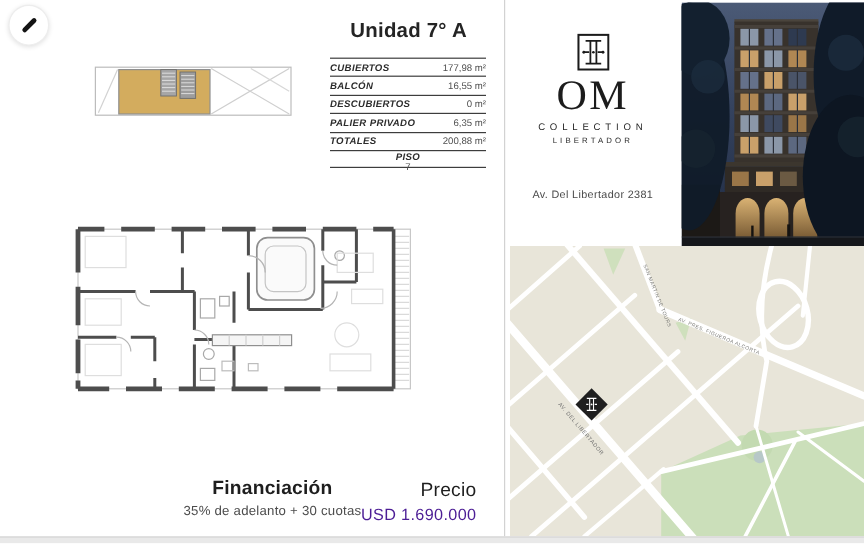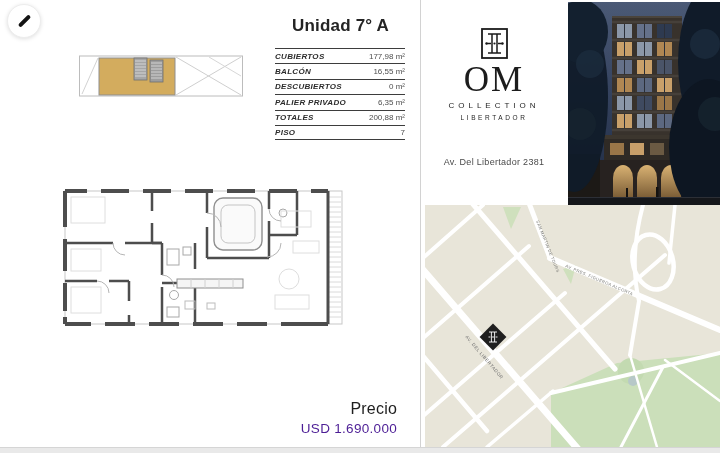--- a/index.html
+++ b/index.html
@@ -23,21 +23,21 @@
   
   .unit-title {
     position:absolute; left:263px; top:16px; width:155px; text-align:center;
     font-size:17px; font-weight:bold; color:#242424; letter-spacing:.2px;
   }
   .spec-table { position:absolute; left:275px; top:48px; width:130px; }
   .spec-row {
     display:flex; justify-content:space-between; align-items:center;
     height:15.4px; border-top:1px solid #3d3d3d;
   }
-  .spec-row:last-child { border-bottom:1px solid #3d3d3d; }
+  .spec-row:last-child { border-bottom:1px solid #3d3d3d;flex-direction:column; }
   .spec-label { font-size:8px; font-weight:700; color:#2c2c2c; letter-spacing:.3px;font-style:italic; }
   .spec-value { font-size:8px; color:#4f4f4f; }
 
   
   .v-divider { position:absolute; left:420px; top:0; width:1px; height:447px; background:#d2d2d2; }
 
   
   .brand { position:absolute; left:425px; top:22px; width:138px; text-align:center; }
   .brand-emblem { margin:6px auto 0; display:block; }
   .brand-name { font-family:"Liberation Serif", serif; font-size:35px; line-height:1.0; color:#1c1c1c; letter-spacing:2px; margin-top:3px; }
@@ -312,19 +312,23 @@
     <g fill="none" stroke="#b5b5b5" stroke-width="1">
       <path d="M56 60 a12 12 0 0 0 12 12"></path>
       <path d="M40 98 a12 12 0 0 1 12 12"></path>
       <path d="M105 92 a12 12 0 0 1 12 12"></path>
       <path d="M212 26 a12 12 0 0 0 12 12"></path>
       <path d="M150 30 a14 14 0 0 1 14 14"></path>
       <path d="M224 60 a14 14 0 0 1 -14 14"></path>
     </g>
   </svg>
 
+  <div class="financing">
+    <div class="financing-title">Financiación</div>
+    <div class="financing-terms">35% de adelanto + 30 cuotas</div>
+  </div>
   <div class="price">
     <div class="price-label">Precio</div>
     <div class="price-amount">USD 1.690.000</div>
   </div>
 
   <div class="bottom-strip"></div>
 </div>
 
 </body></html>

